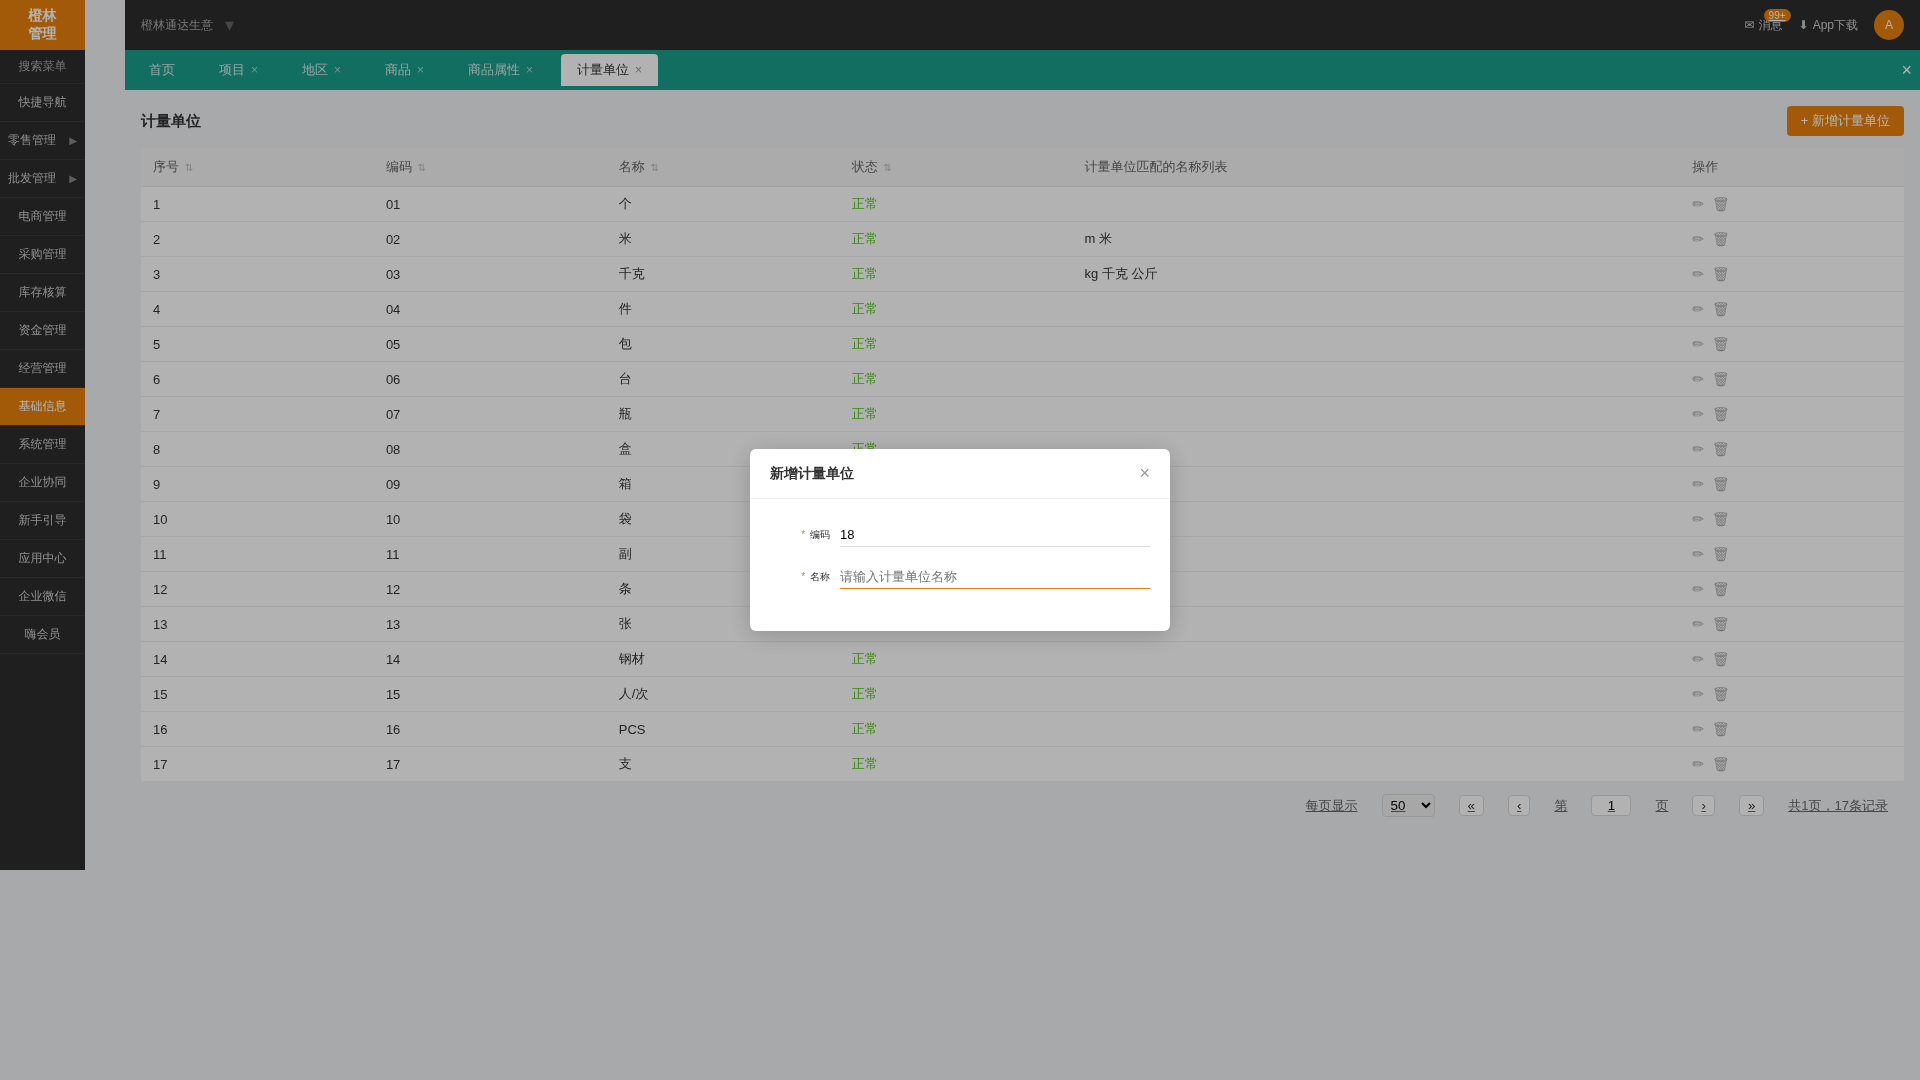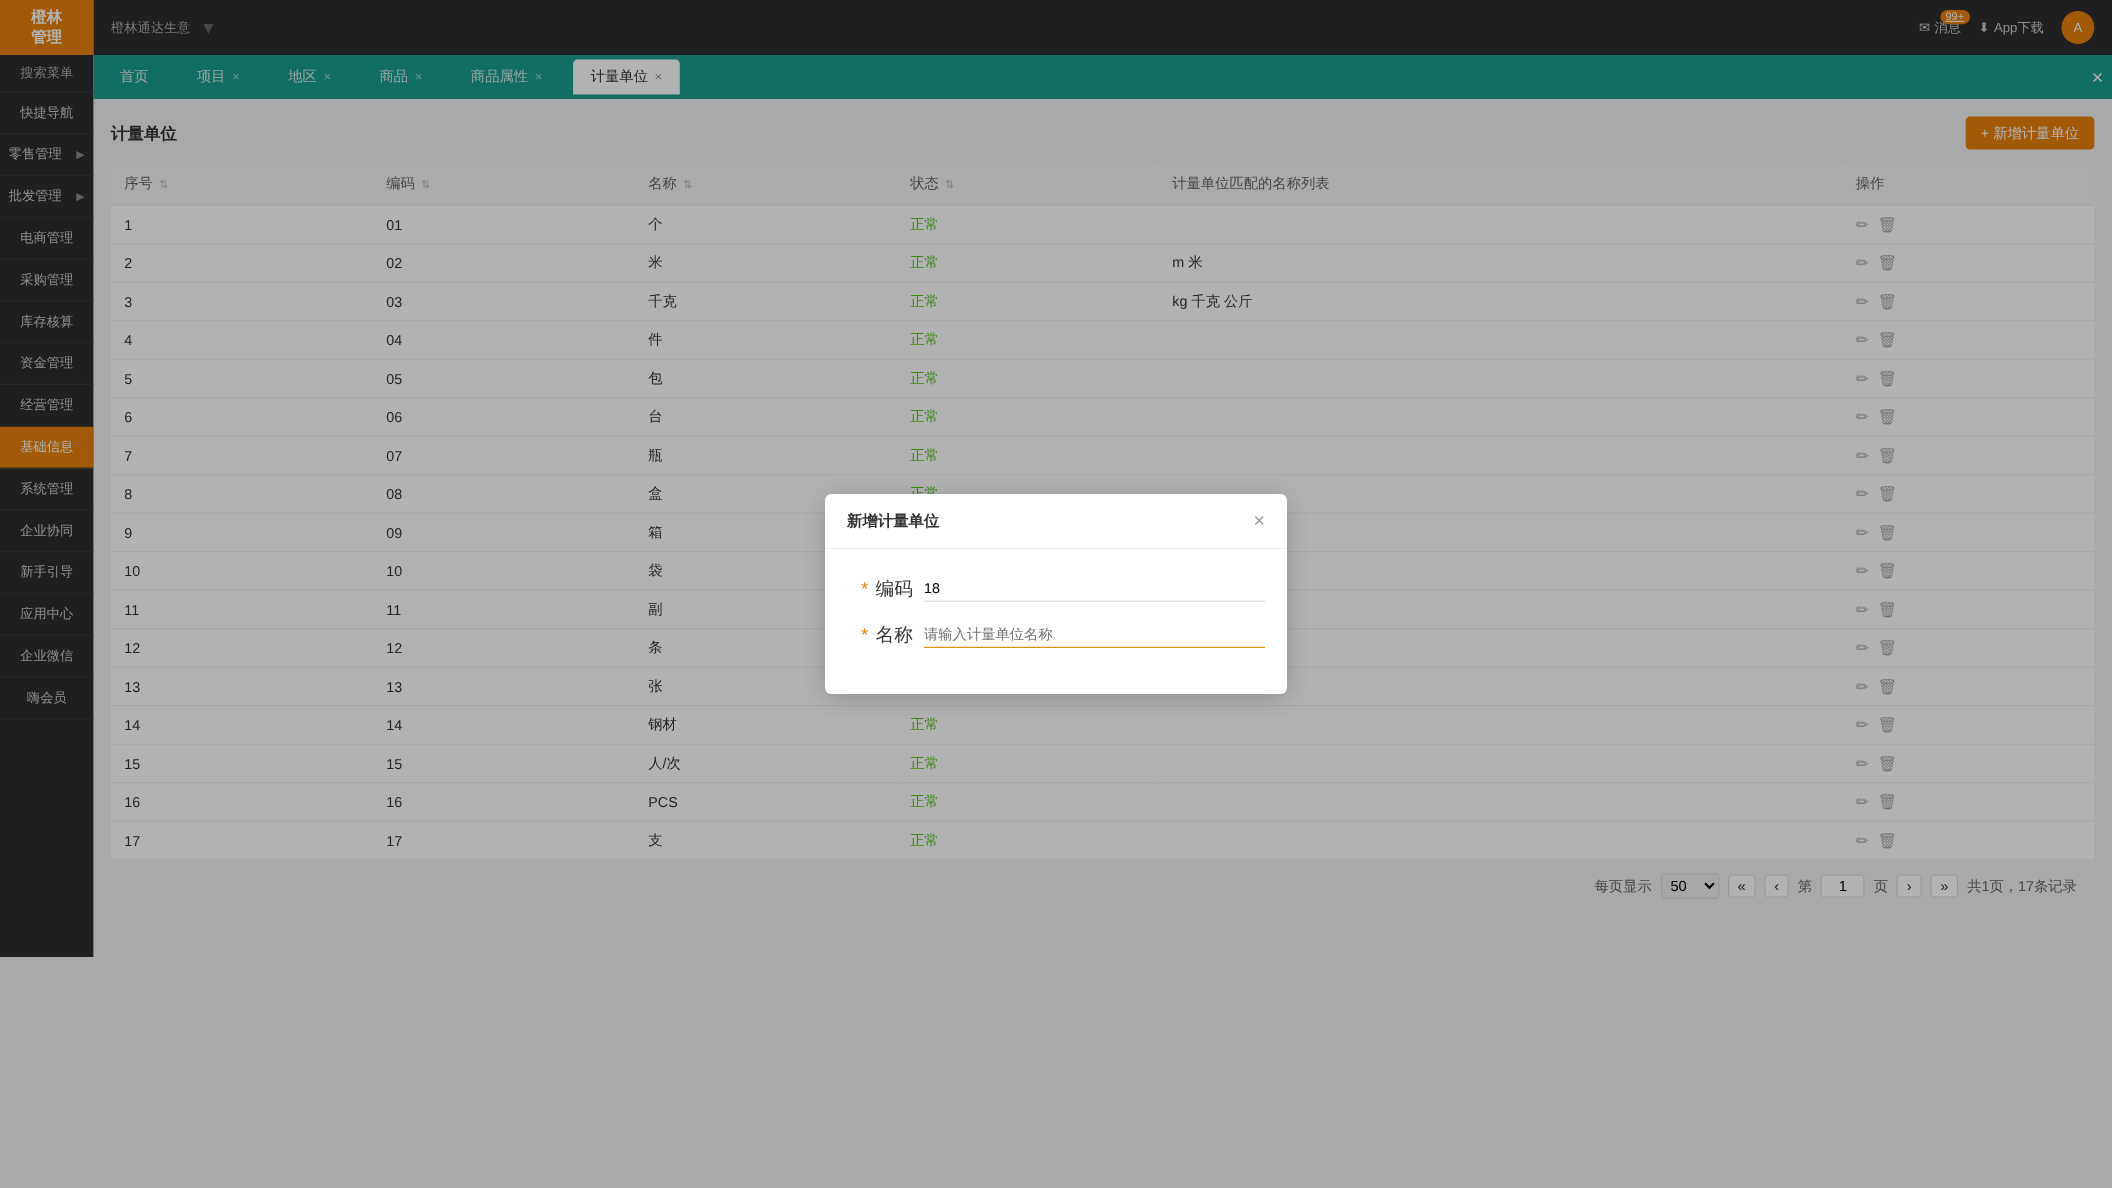--- a/index.html
+++ b/index.html
@@ -9,21 +9,21 @@
     .sidebar { width: 85px; background: #2d2d2d; color: #ccc; display: flex; flex-direction: column; height: 870px; flex-shrink: 0; }
     .sidebar-logo { background: #e8820c; padding: 10px; display: flex; align-items: center; justify-content: center; height: 50px; }
     .sidebar-logo-text { color: white; font-size: 14px; font-weight: bold; }
     .sidebar-search { padding: 8px 6px; font-size: 12px; color: #aaa; text-align: center; cursor: pointer; border-bottom: 1px solid #3a3a3a; }
     .sidebar-nav-item { padding: 10px 6px; font-size: 12px; color: #ccc; text-align: center; cursor: pointer; border-bottom: 1px solid #3a3a3a; }
     .sidebar-nav-item.active { background: #e8820c; color: white; }
     .sidebar-nav-item.has-arrow { display: flex; align-items: center; justify-content: space-between; padding: 10px 8px; }
     .sidebar-nav-item.has-arrow .arrow { font-size: 10px; color: #888; }
 
     
-    .main-area { flex: 1; display: flex; flex-direction: column; height: 1080px; overflow: hidden; }
+    .main-area { flex: 1; display: flex; flex-direction: column; height: 1080px; overflow: hidden; padding-left: 40px; }
 
     
     .topbar { background: #2d2d2d; height: 50px; display: flex; align-items: center; justify-content: space-between; padding: 0 16px; flex-shrink: 0; }
     .topbar-left { display: flex; align-items: center; gap: 12px; }
     .topbar-right { display: flex; align-items: center; gap: 16px; }
     .topbar-btn { color: #ccc; font-size: 12px; display: flex; align-items: center; gap: 4px; cursor: pointer; position: relative; }
     .topbar-badge { background: #e8820c; color: white; border-radius: 10px; padding: 1px 5px; font-size: 10px; position: absolute; top: -8px; right: -8px; text-decoration: underline; }
     .topbar-avatar { width: 30px; height: 30px; border-radius: 50%; background: #e8820c; display: flex; align-items: center; justify-content: center; color: white; font-size: 12px; }
 
     
@@ -45,36 +45,36 @@
     .table-container { background: white; border-radius: 4px; overflow: hidden; }
     table { width: 100%; border-collapse: collapse; }
     thead tr { background: #f5f5f5; }
     th { padding: 10px 12px; text-align: left; font-weight: normal; color: #666; font-size: 13px; border-bottom: 1px solid #e8e8e8; white-space: nowrap; }
     td { padding: 8px 12px; border-bottom: 1px solid #f0f0f0; color: #333; font-size: 13px; }
     .status-normal { color: #52c41a; }
     .action-icons { display: flex; gap: 8px; }
     .action-icon { color: #aaa; cursor: pointer; font-size: 14px; }
 
     
-    .pagination { display: flex; align-items: center; justify-content: flex-end; padding: 12px 16px; gap: 8px; font-size: 13px; color: #666; }
+    .pagination { display: flex; align-items: center; justify-content: flex-end; padding: 12px 16px; gap: 24px; font-size: 13px; color: #666; text-decoration: underline; }
     .pagination select { border: 1px solid #d9d9d9; border-radius: 4px; padding: 2px 4px; }
     .page-btn { border: 1px solid #d9d9d9; background: white; padding: 2px 8px; border-radius: 4px; cursor: pointer; color: #333; }
     .page-input { border: 1px solid #d9d9d9; border-radius: 4px; width: 40px; text-align: center; padding: 2px; }
 
     
     .overlay { position: fixed; top: 0; left: 0; width: 1920px; height: 1080px; background: rgba(0,0,0,0.3); z-index: 100; display: flex; align-items: center; justify-content: center; }
 
     
     .modal { background: white; border-radius: 6px; width: 420px; box-shadow: 0 4px 24px rgba(0,0,0,0.2); }
     .modal-header { padding: 14px 20px; border-bottom: 1px solid #f0f0f0; display: flex; align-items: center; justify-content: space-between; }
     .modal-title { font-size: 14px; font-weight: bold; color: #333; }
     .modal-close { cursor: pointer; color: #999; font-size: 18px; background: none; border: none; }
     .modal-body { padding: 24px 20px; }
     .form-row { display: flex; align-items: center; margin-bottom: 18px; }
-    .form-label { width: 60px; text-align: right; margin-right: 10px; color: #333; font-size: 17px; }
+    .form-label { width: 60px; text-align: right; margin-right: 10px; color: #333; font-size: 10px; }
     .required { color: #e8820c; margin-right: 2px; }
     .form-input { flex: 1; border: none; border-bottom: 1px solid #d9d9d9; padding: 4px 0; font-size: 13px; outline: none; }
     .form-input.active { border-bottom-color: #e8820c; }
     .modal-footer { padding: 12px 20px 16px; display: flex; align-items: center; justify-content: center; gap: 12px; border-top: 1px solid #f0f0f0; }
     .btn-cancel { border: 1px solid #d9d9d9; background: white; color: #666; padding: 6px 20px; border-radius: 4px; cursor: pointer; font-size: 13px; }
     .btn-save { border: 1px solid #e8820c; background: white; color: #e8820c; padding: 6px 20px; border-radius: 4px; cursor: pointer; font-size: 13px; }
     .btn-save-new { background: #e8820c; color: white; border: none; padding: 6px 20px; border-radius: 4px; cursor: pointer; font-size: 13px; }
 
     .sort-icon { display: inline-block; margin-left: 2px; color: #bbb; font-size: 10px; }
   </style>

